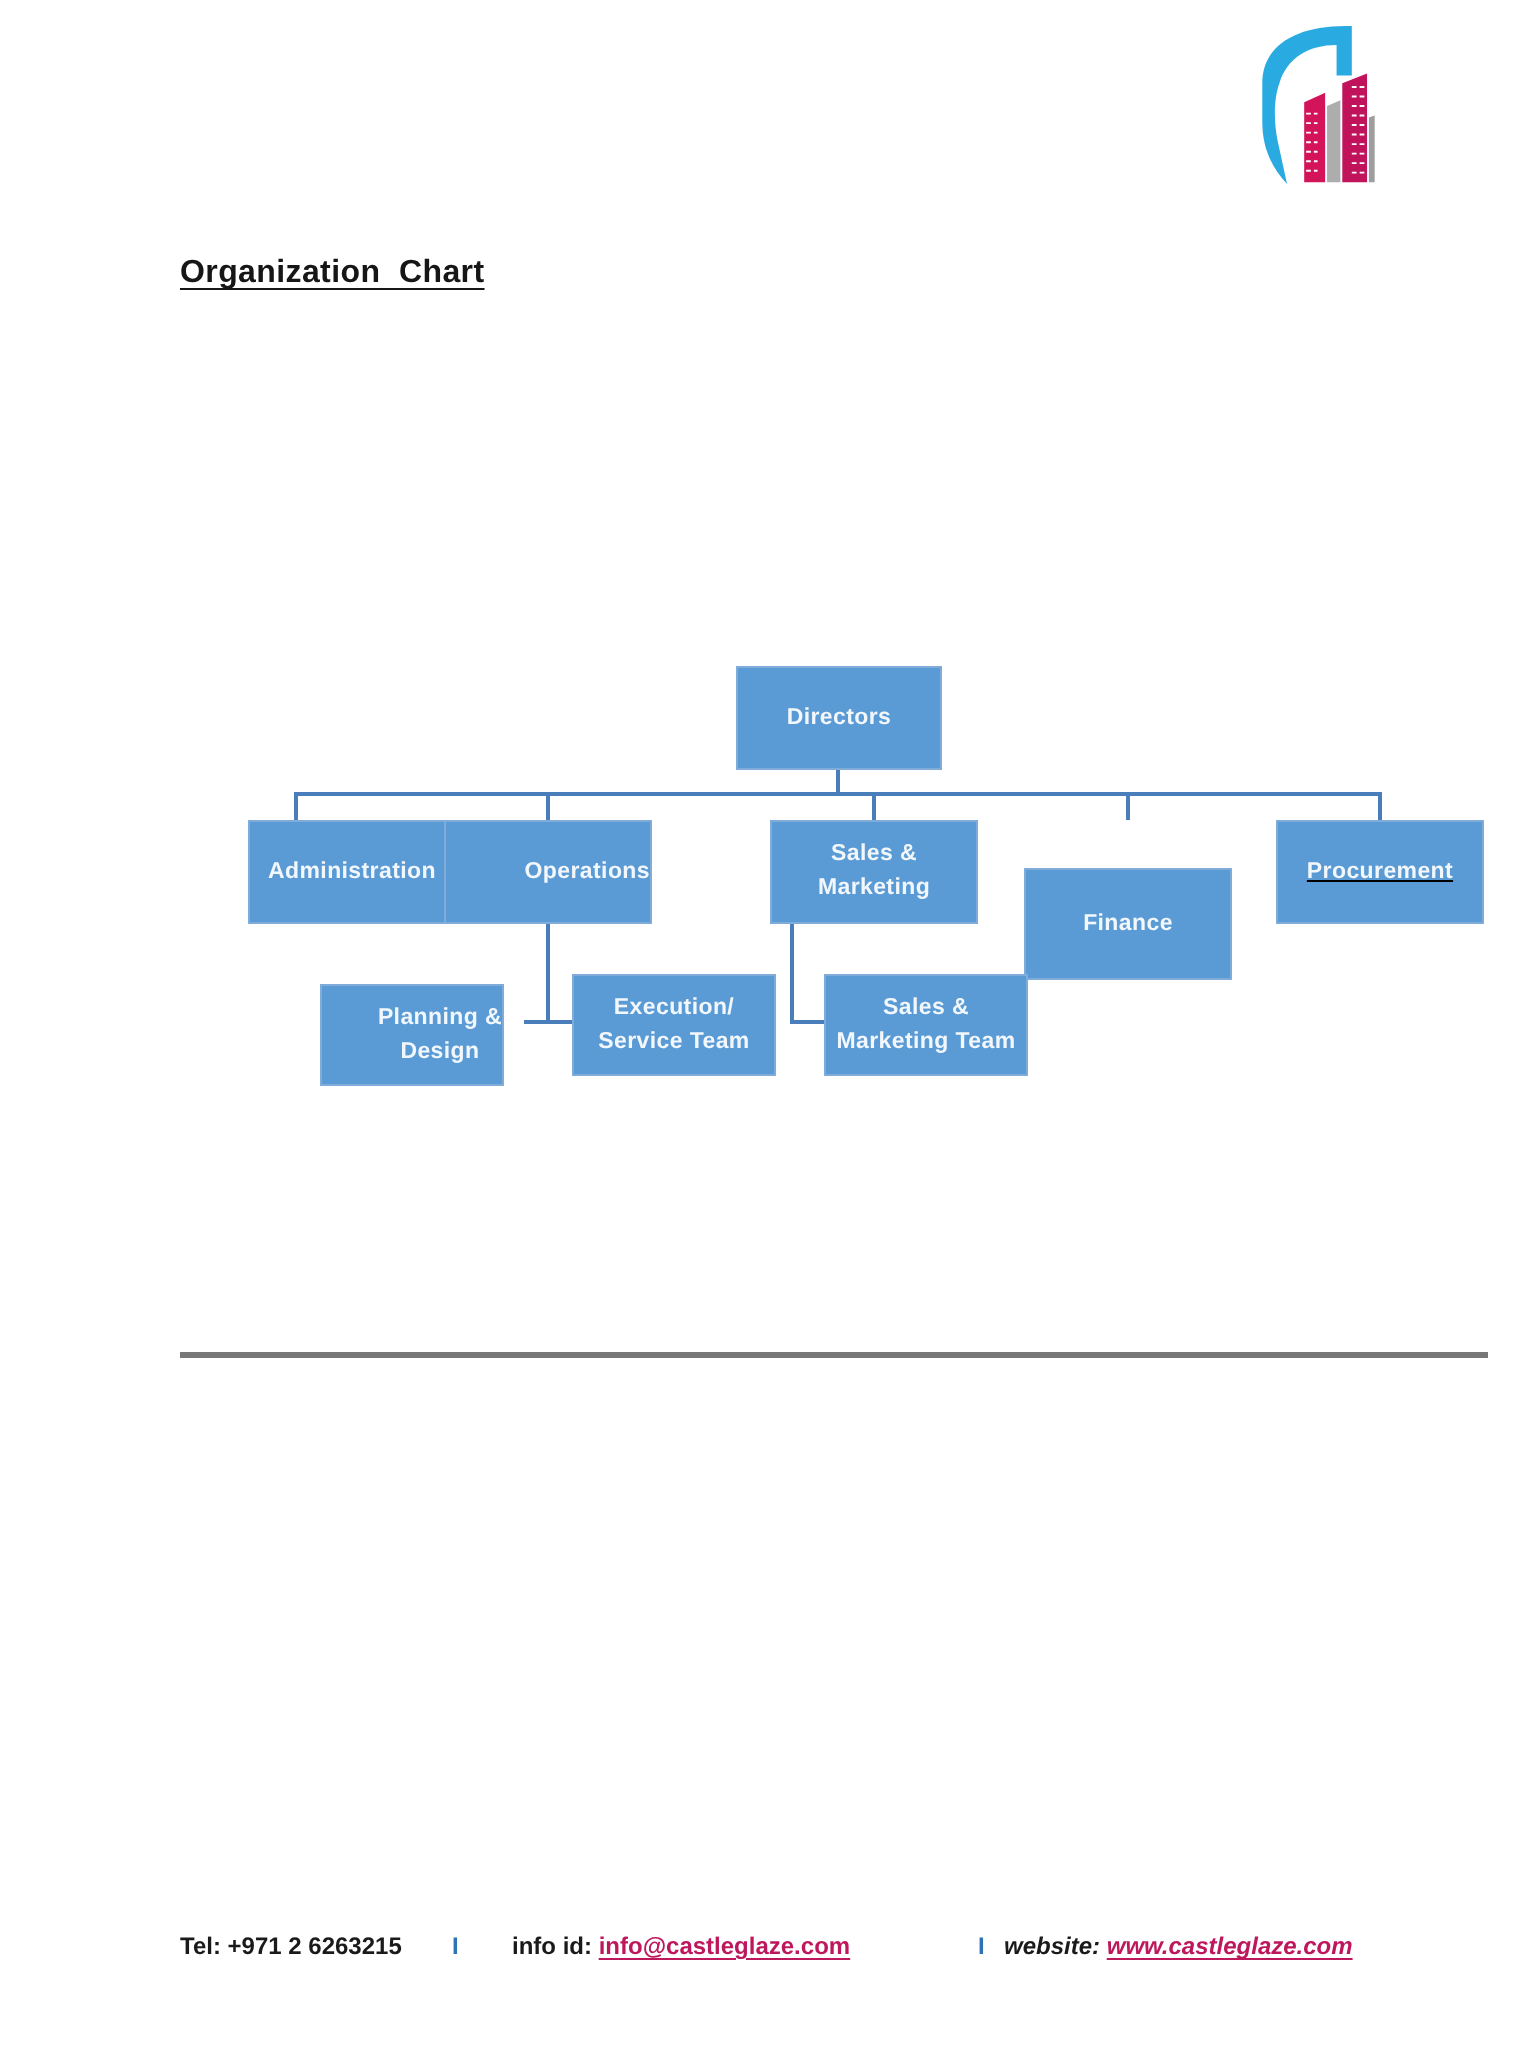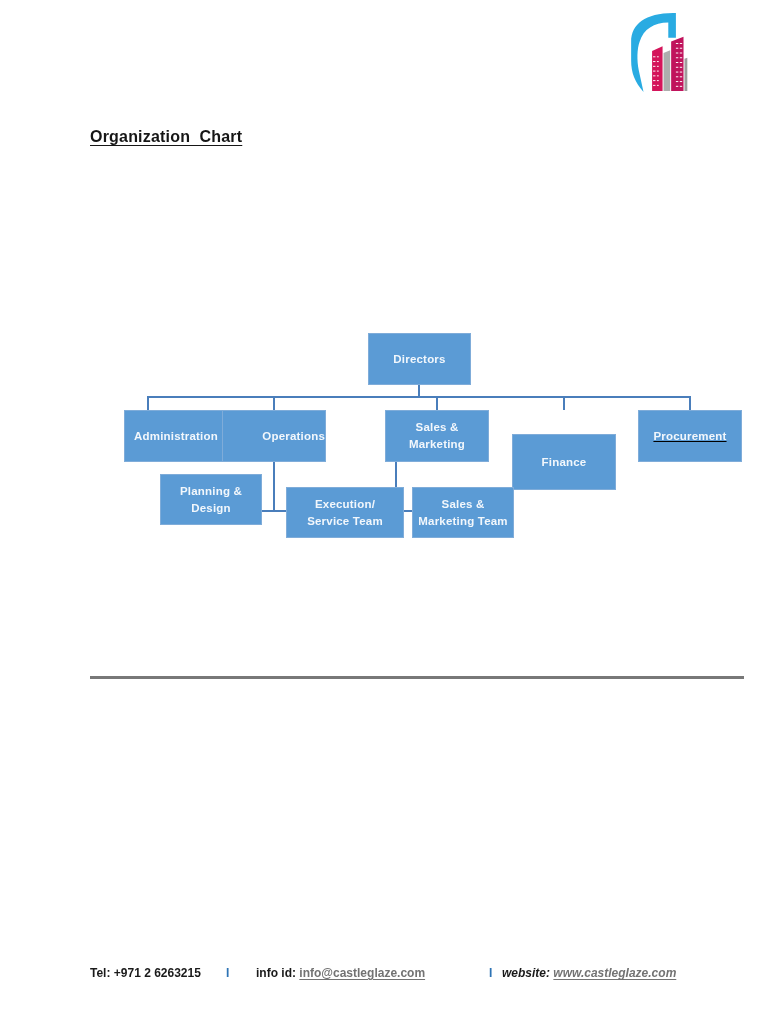--- a/index.html
+++ b/index.html
@@ -61,21 +61,21 @@
   
   .footer-item {
     position: absolute; top: 942px;
     font-size: 12px; font-weight: 700;
     color: #1a1a1a;
     white-space: pre;
     margin-top: 24px;
   }
   .sep { color: #2E74B5; font-weight: 700; }
   .flink {
-    color: #737373;
+    color: #be185d;
     text-decoration: underline;
     text-underline-offset: 2px;
     font-weight: 700;
   }
   a.flink { cursor: pointer; }
 </style>
 </head>
 <body>
 
 <div class="page">
@@ -143,25 +143,25 @@
       <span class="lbl">Sales &amp;
 Marketing</span>
     </div>
     <div class="node" style="left:512px; top:410px; width:104px; height:56px;margin-top:24px;">
       <span class="lbl">Finance</span>
     </div>
     <div class="node" style="left:638px; top:410px; width:104px; height:52px;text-decoration:underline;">
       <span class="lbl">Procurement</span>
     </div>
 
-    <div class="node" style="left:160px; top:474px; width:102px; height:51px;">
+    <div class="node" style="left:160px; top:492px; width:92px; height:51px;justify-content:flex-end;">
       <span class="lbl">Planning &amp;
 Design</span>
     </div>
-    <div class="node" style="left:286px; top:487px; width:118px; height:51px;">
+    <div class="node" style="left:286px; top:487px; width:102px; height:51px;">
       <span class="lbl">Execution/
 Service Team</span>
     </div>
     <div class="node" style="left:412px; top:487px; width:102px; height:51px;">
       <span class="lbl">Sales  &amp;
 Marketing Team</span>
     </div>
   </div>
 
   <div class="divider"></div>

